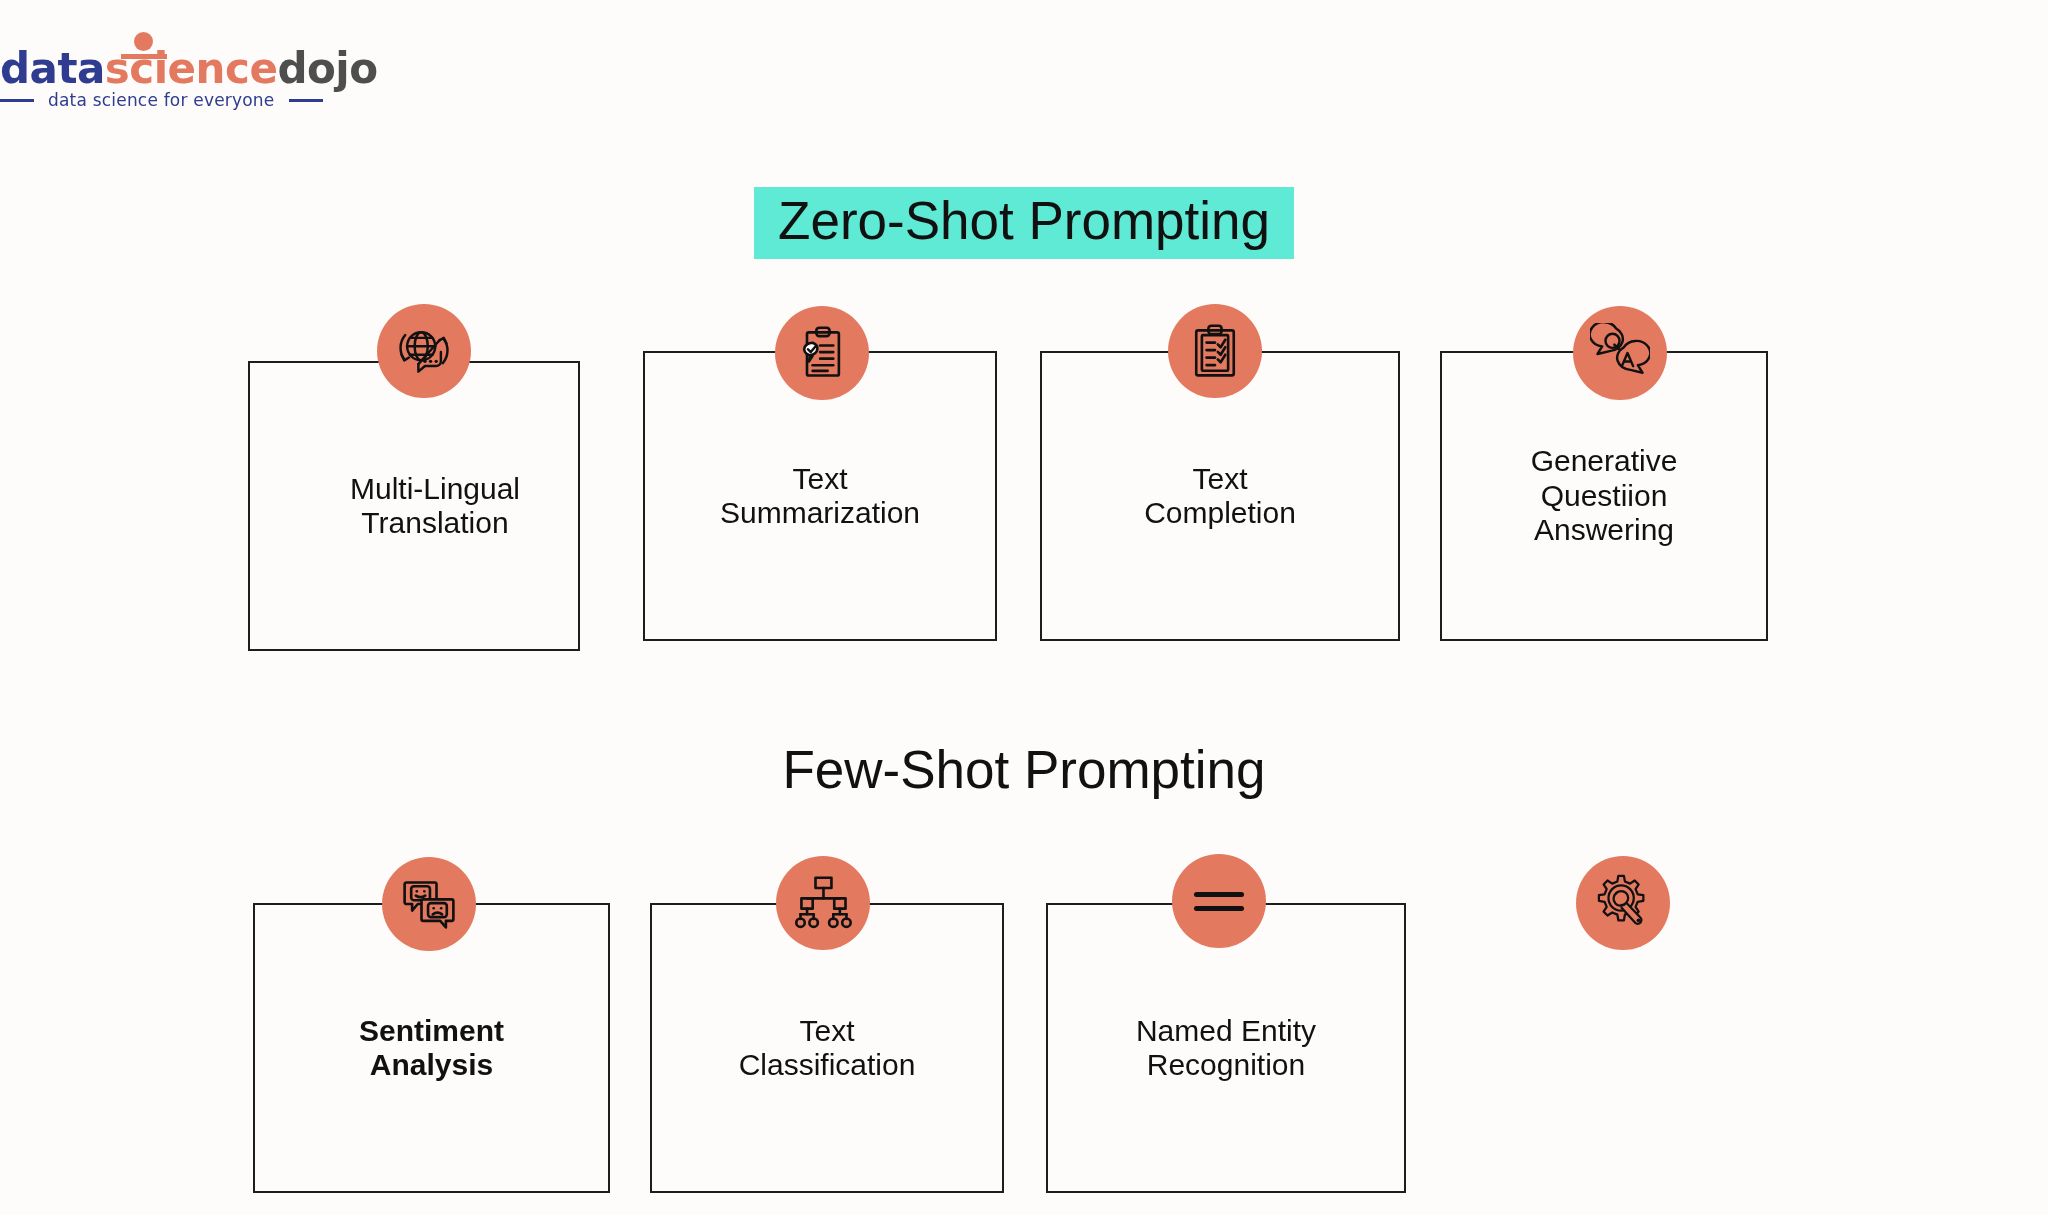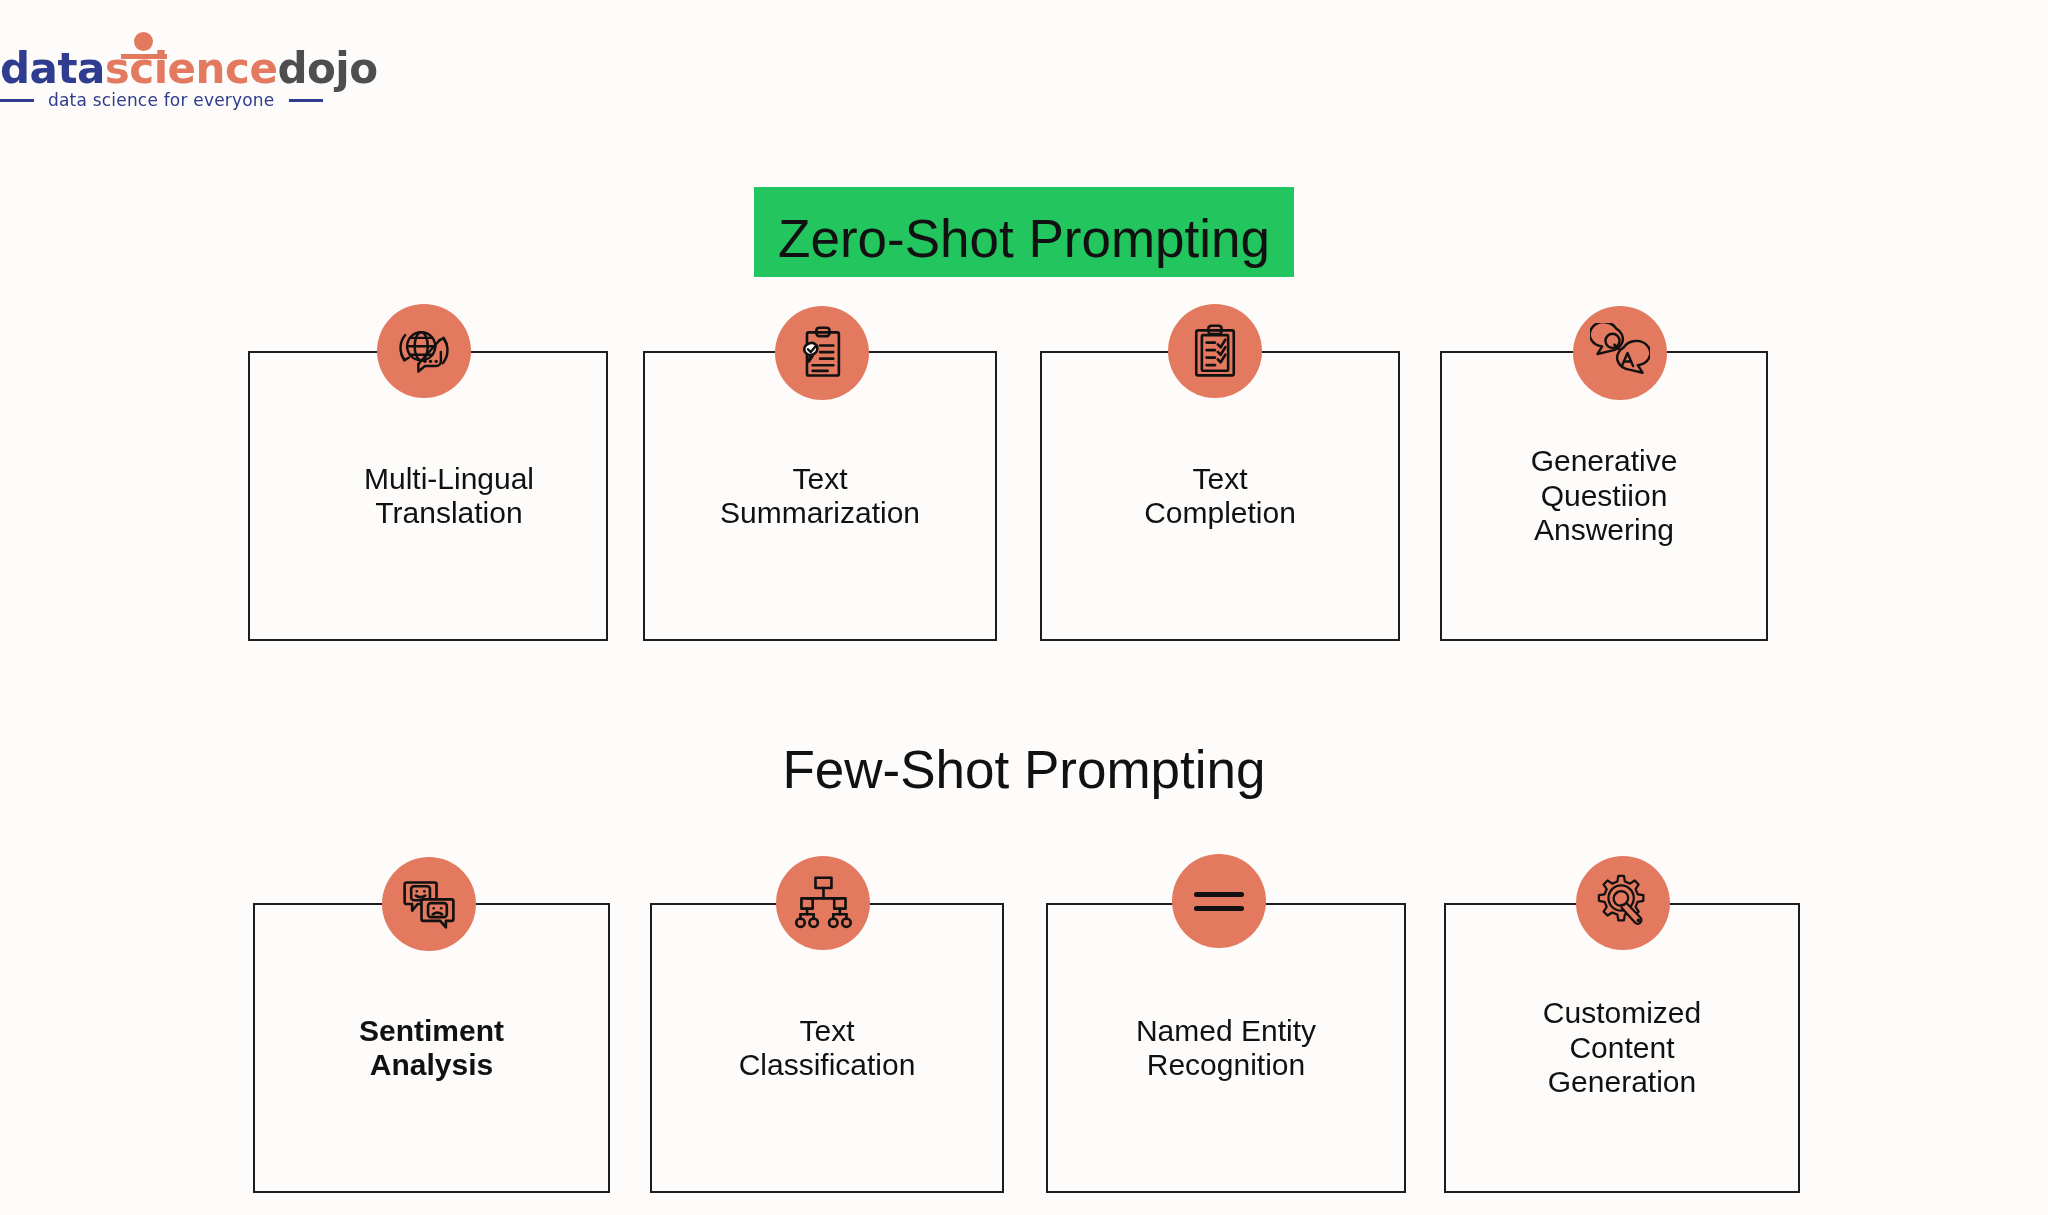--- a/index.html
+++ b/index.html
@@ -90,22 +90,22 @@
     display: flex;
     justify-content: center;
   }
   .section-heading .heading-text {
     font-size: 53px;
     line-height: 1.08;
     color: #111111;
     white-space: nowrap;
   }
   .section-heading.highlighted .heading-text {
-    background: #22c55e;
-    padding: 23px 24px 10px 24px;
+    background: #5eead4;
+    padding: 5px 24px 10px 24px;
   }
   #heading-zero { top: 187px; }
   #heading-few  { top: 741px; justify-content: center; }
 
   
   .card-row {
     position: absolute;
     left: 0;
     width: 2048px;
     height: 300px;
@@ -142,21 +142,21 @@
     justify-content: center;
     z-index: 3;
   }
   .icon-badge svg {
     width: 60px;
     height: 60px;
     display: block;
   }
 
   
-  #card-translation   { left: 248px;  top: 3px;  width: 360px; height: 290px; padding-left: 42px; }
+  #card-translation   { left: 248px;  top: 13px;  width: 332px; height: 290px; padding-left: 42px; }
   #card-summarization { left: 643px;  top: 3px;  width: 354px; height: 290px; }
   #card-completion    { left: 1040px; top: 3px;  width: 360px; height: 290px; }
   #card-qa            { left: 1440px; top: 3px;  width: 328px; height: 290px; }
 
   #badge-translation   { left: 377px;  top: -44px; }
   #badge-summarization { left: 775px;  top: -42px; }
   #badge-completion    { left: 1168px; top: -44px; }
   #badge-qa            { left: 1573px; top: -42px; }
 
   
@@ -327,25 +327,20 @@
     <div class="card-label">Named Entity
 Recognition</div>
   </div>
   <div class="icon-badge" id="badge-ner">
     <svg viewBox="0 0 64 64" fill="none" stroke="#111" stroke-width="5.4" stroke-linecap="round">
       <line x1="8" y1="25" x2="56" y2="25"></line>
       <line x1="8" y1="40" x2="56" y2="40"></line>
     </svg>
   </div>
 
-  <div class="card" id="card-custom">
-    <div class="card-label">Customized
-Content
-Generation</div>
-  </div>
   <div class="icon-badge" id="badge-custom">
     <svg viewBox="0 0 64 64" fill="none" stroke="#111" stroke-width="2.4" stroke-linecap="round" stroke-linejoin="round">
       <path d="M27 3 L33 3 L34 9 L39.5 11.3 L44.5 8 L48.7 12.2 L45.4 17.2 L47.7 22.7 L53.7 23.7 L53.7 29.7 L47.7 30.7 L45.4 36.2 L48.7 41.2 L44.5 45.4 L39.5 42.1 L34 44.4 L33 50.4 L27 50.4 L26 44.4 L20.5 42.1 L15.5 45.4 L11.3 41.2 L14.6 36.2 L12.3 30.7 L6.3 29.7 L6.3 23.7 L12.3 22.7 L14.6 17.2 L11.3 12.2 L15.5 8 L20.5 11.3 L26 9 Z"></path>
       <circle cx="30" cy="26.7" r="13.5"></circle>
       <circle cx="30" cy="26.7" r="7.5"></circle>
       <path d="M25.5 21 A7.5 7.5 0 1 0 35.5 31.8 L50.5 47.5 A3.8 3.8 0 1 1 45 53 L30.5 37" fill="#e3795e"></path>
       <circle cx="48.5" cy="50.5" r="2" fill="#111" stroke="none"></circle>
     </svg>
   </div>
 

